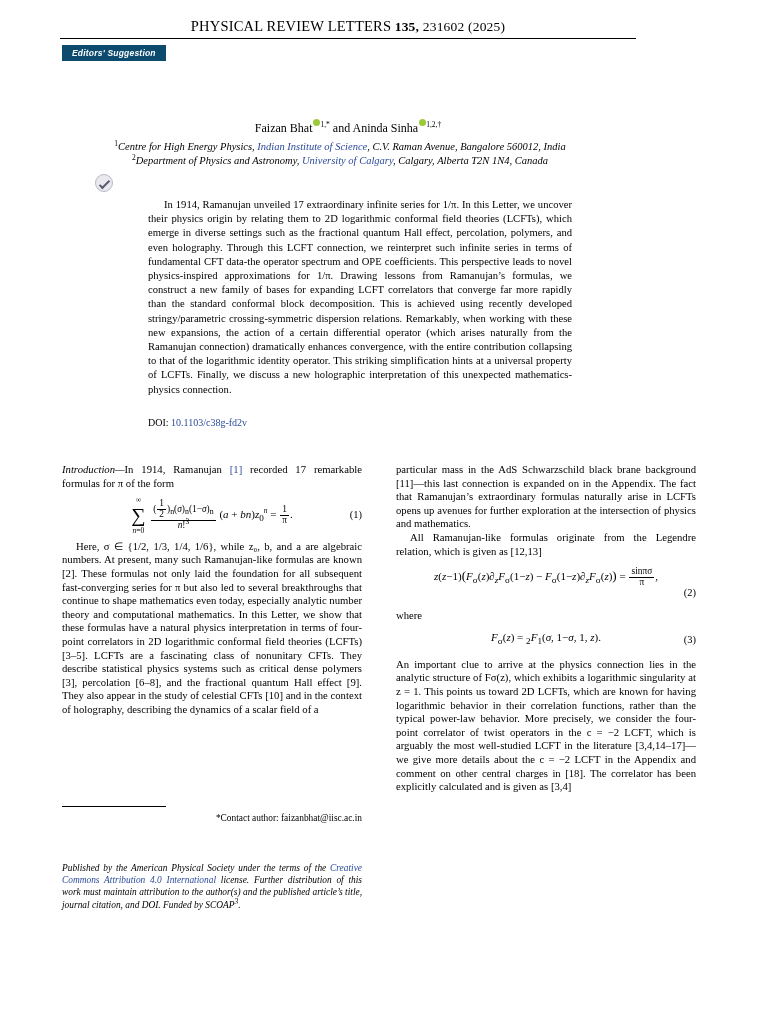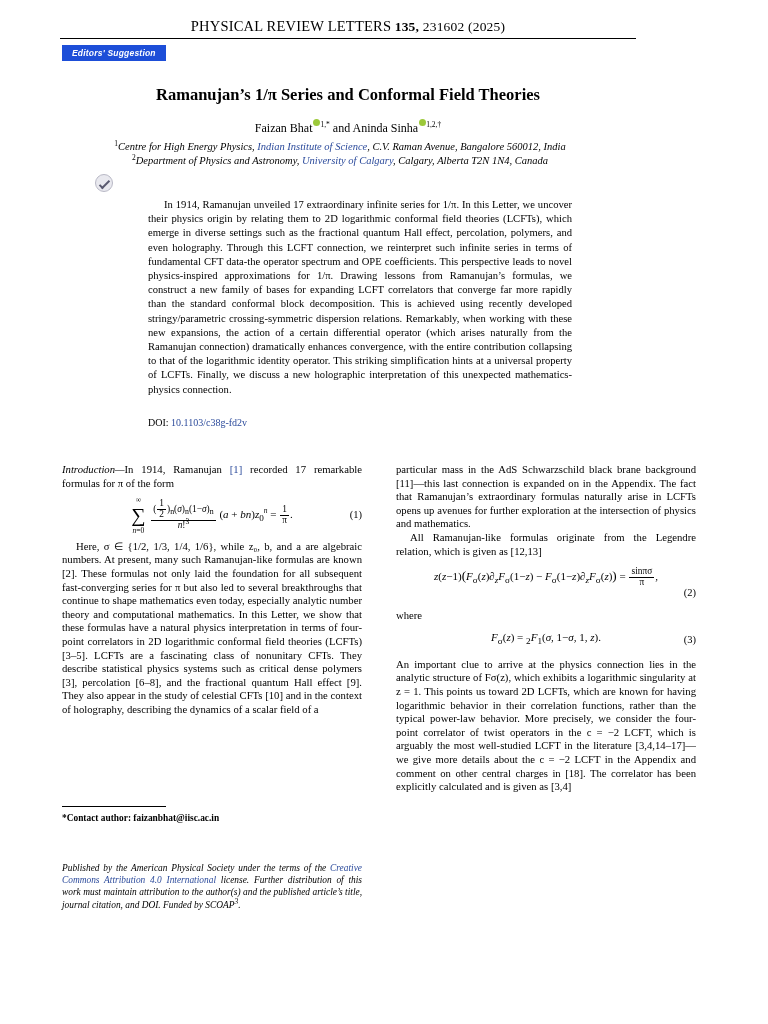--- a/index.html
+++ b/index.html
@@ -43,21 +43,21 @@
     position: absolute;
     left: 60px; right: 60px;
     top: 38px;
     border-top: 1px solid #000;
   }
   
   .badge {
     position: absolute;
     left: 62px;
     top: 45px;
-    background: #1d4ed8;
+    background: #0c4a6e;
     color: #ffffff;
     font-family: "Liberation Sans", sans-serif;
     font-size: 8.5px;
     font-weight: bold;
     font-style: italic;
     padding: 3px 10px 3px 10px;
     letter-spacing: 0.2px;
   }
   
   .title {
@@ -211,21 +211,21 @@
     border-top: 0.8px solid #000;
   }
   .footnotes {
     position: absolute;
     left: 62px;
     top: 812px;
     width: 300px;
     font-size: 9.4px;
     line-height: 12.4px;
   }
-  .footnotes .center { text-align: left; font-weight: bold; }
+  .footnotes .center { text-align: right; }
   .license {
     position: absolute;
     left: 62px;
     top: 862px;
     width: 300px;
     font-size: 9.4px;
     line-height: 12.2px;
     font-style: italic;
     text-align: justify;
   }
@@ -249,21 +249,20 @@
 
   <div class="runhead">
     <span class="journal">PHYSICAL REVIEW LETTERS</span>
     <span class="vol">135,</span>
     <span>231602 (2025)</span>
   </div>
   <div class="rule-top"></div>
 
   <div class="badge">Editors' Suggestion</div>
 
-  <div class="title">Ramanujan’s 1/π Series and Conformal Field Theories</div>
 
   <div class="authors">
     <span>Faizan Bhat</span><span class="orcid"></span><sup>1,*</sup>
     <span>and</span>
     <span>Aninda Sinha</span><span class="orcid"></span><sup>1,2,†</sup>
   </div>
 
   <div class="affil">
     <div>
       <sup class="plain">1</sup><span>Centre for High Energy Physics,</span>

